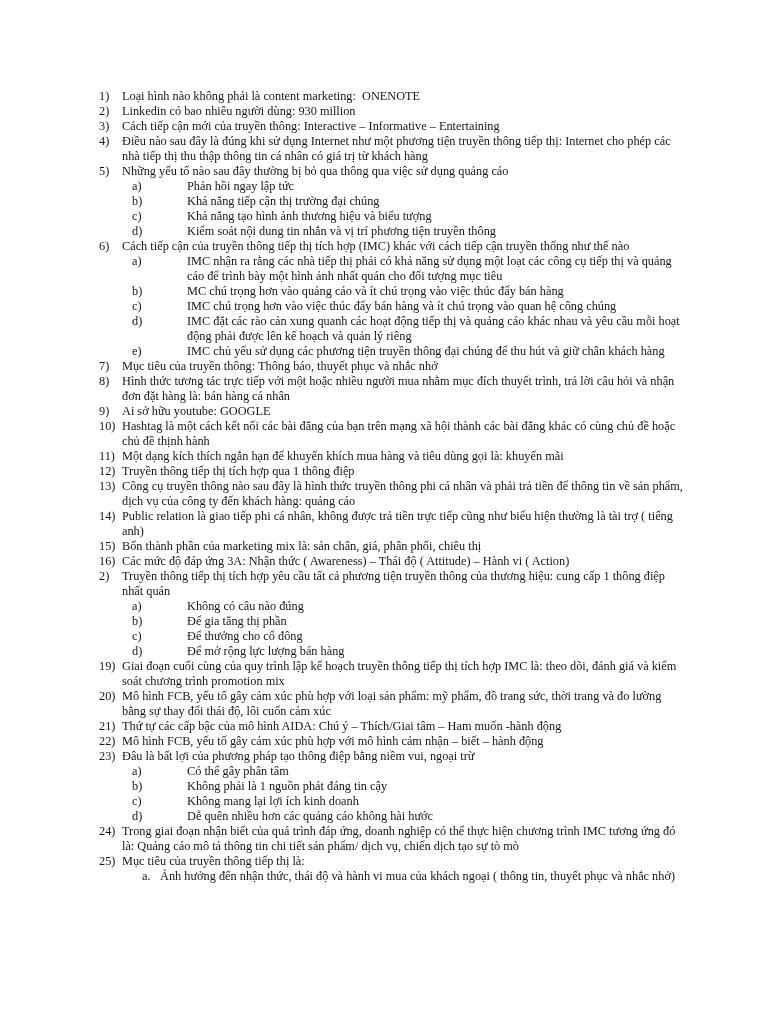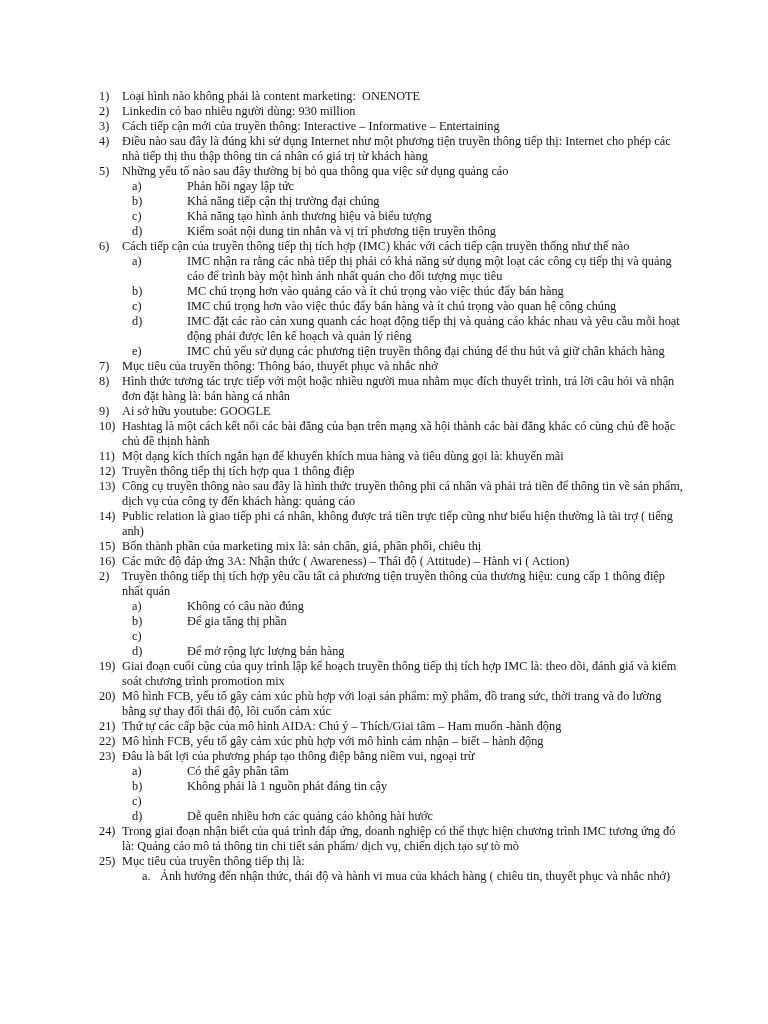--- a/index.html
+++ b/index.html
@@ -202,20 +202,21 @@
         <div class="row sub">
           <span class="num">a)</span>
           <span class="txt">Không có câu nào đúng</span>
         </div>
         <div class="row sub">
           <span class="num">b)</span>
           <span class="txt">Để gia tăng thị phần</span>
         </div>
         <div class="row sub">
           <span class="num">c)</span>
+          <span class="txt">Để thưởng cho cổ đông</span>
         </div>
         <div class="row sub">
           <span class="num">d)</span>
           <span class="txt">Để mở rộng lực lượng bán hàng</span>
         </div>
       </div>
       <div class="item-block">
         <div class="row main">
           <span class="num">19)</span>
           <span class="txt">Giai đoạn cuối cùng của quy trình lập kế hoạch truyền thông tiếp thị tích hợp IMC là: theo dõi, đánh giá và kiểm soát chương trình promotion mix</span>
@@ -247,36 +248,37 @@
         <div class="row sub">
           <span class="num">a)</span>
           <span class="txt">Có thể gây phân tâm</span>
         </div>
         <div class="row sub">
           <span class="num">b)</span>
           <span class="txt">Không phải là 1 nguồn phát đáng tin cậy</span>
         </div>
         <div class="row sub">
           <span class="num">c)</span>
+          <span class="txt">Không mang lại lợi ích kinh doanh</span>
         </div>
         <div class="row sub">
           <span class="num">d)</span>
           <span class="txt">Dễ quên nhiều hơn các quảng cáo không hài hước</span>
         </div>
       </div>
       <div class="item-block">
         <div class="row main">
           <span class="num">24)</span>
           <span class="txt">Trong giai đoạn nhận biết của quá trình đáp ứng, doanh nghiệp có thể thực hiện chương trình IMC tương ứng đó là: Quảng cáo mô tả thông tin chi tiết sản phẩm/ dịch vụ, chiến dịch tạo sự tò mò</span>
         </div>
       </div>
       <div class="item-block">
         <div class="row main">
           <span class="num">25)</span>
           <span class="txt">Mục tiêu của truyền thông tiếp thị là:</span>
         </div>
         <div class="row sub alt">
           <span class="num">a.</span>
-          <span class="txt">Ảnh hưởng đến nhận thức, thái độ và hành vi mua của khách hàng ( chiêu tin, thuyết phục và nhắc nhở)</span>
+          <span class="txt">Ảnh hưởng đến nhận thức, thái độ và hành vi mua của khách ngoại ( thông tin, thuyết phục và nhắc nhở)</span>
         </div>
       </div>
     </div>
 </div>
 
 </body></html>

